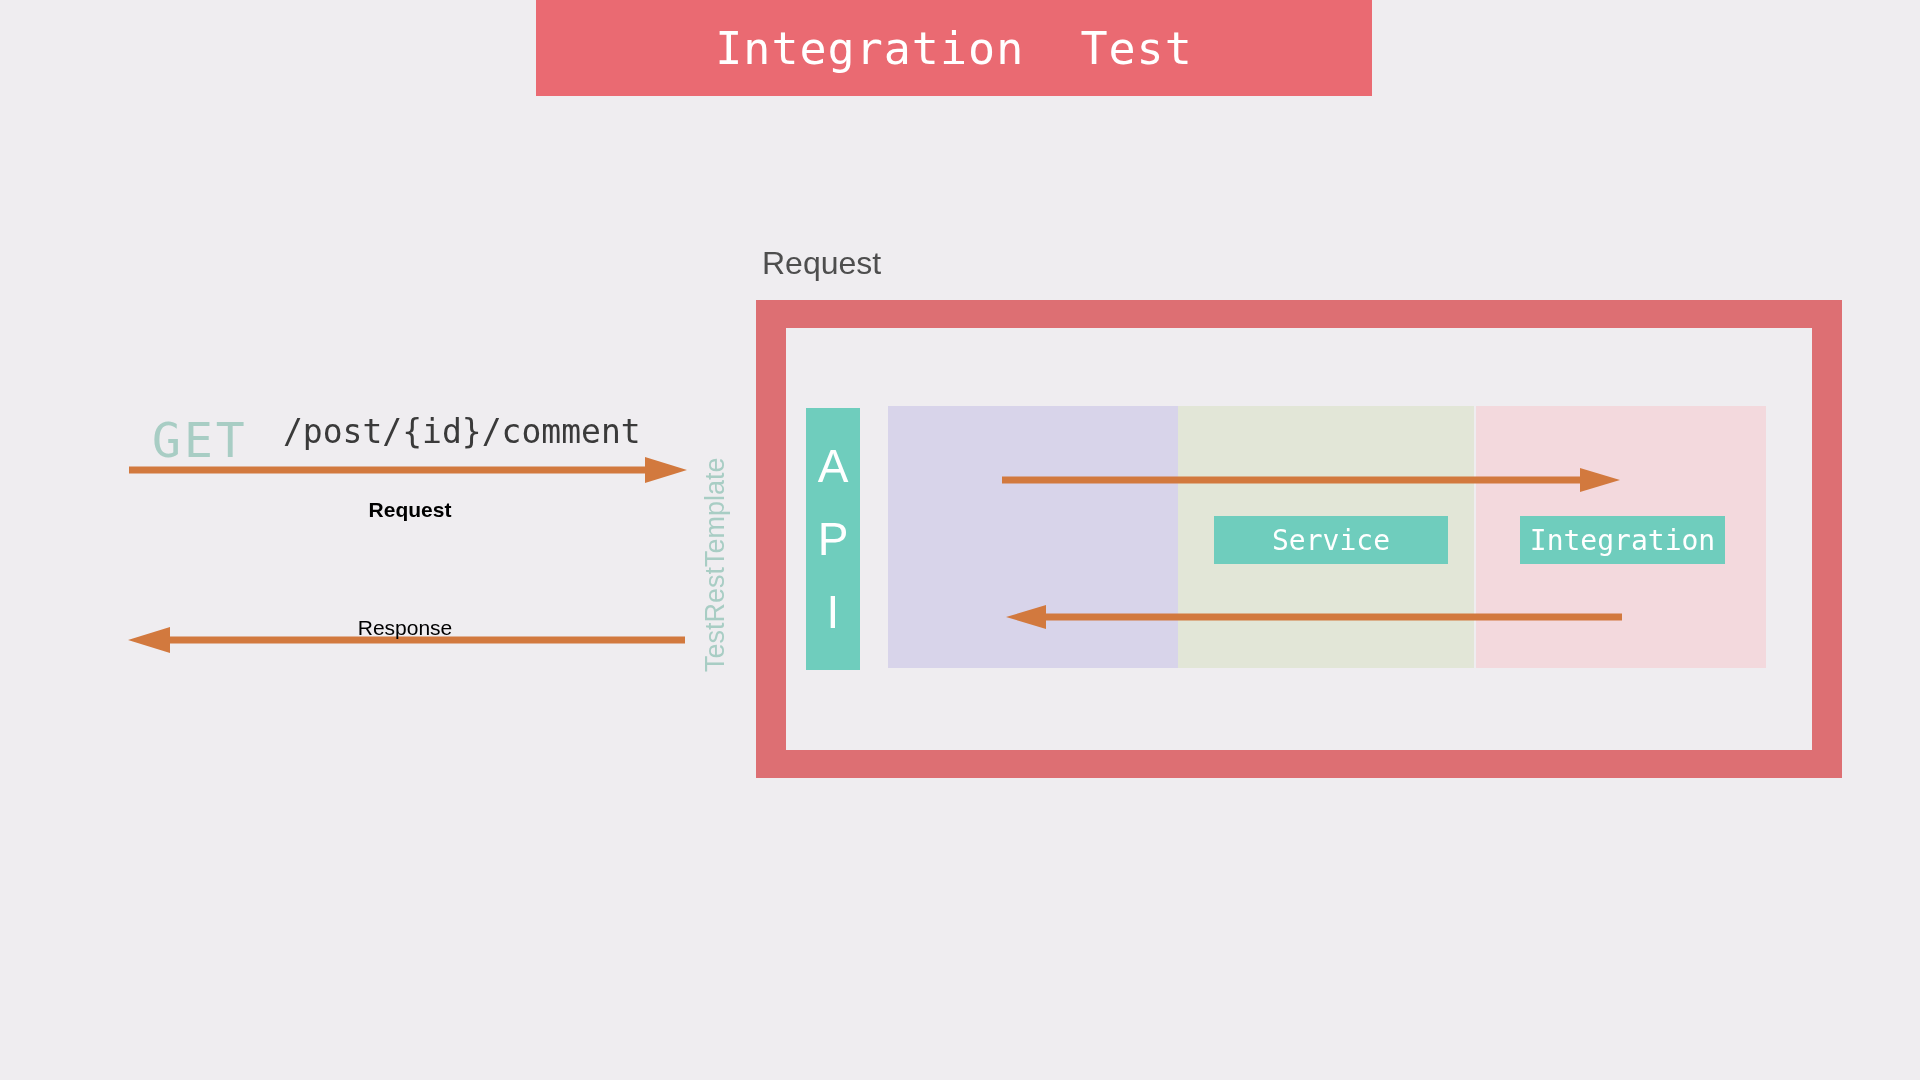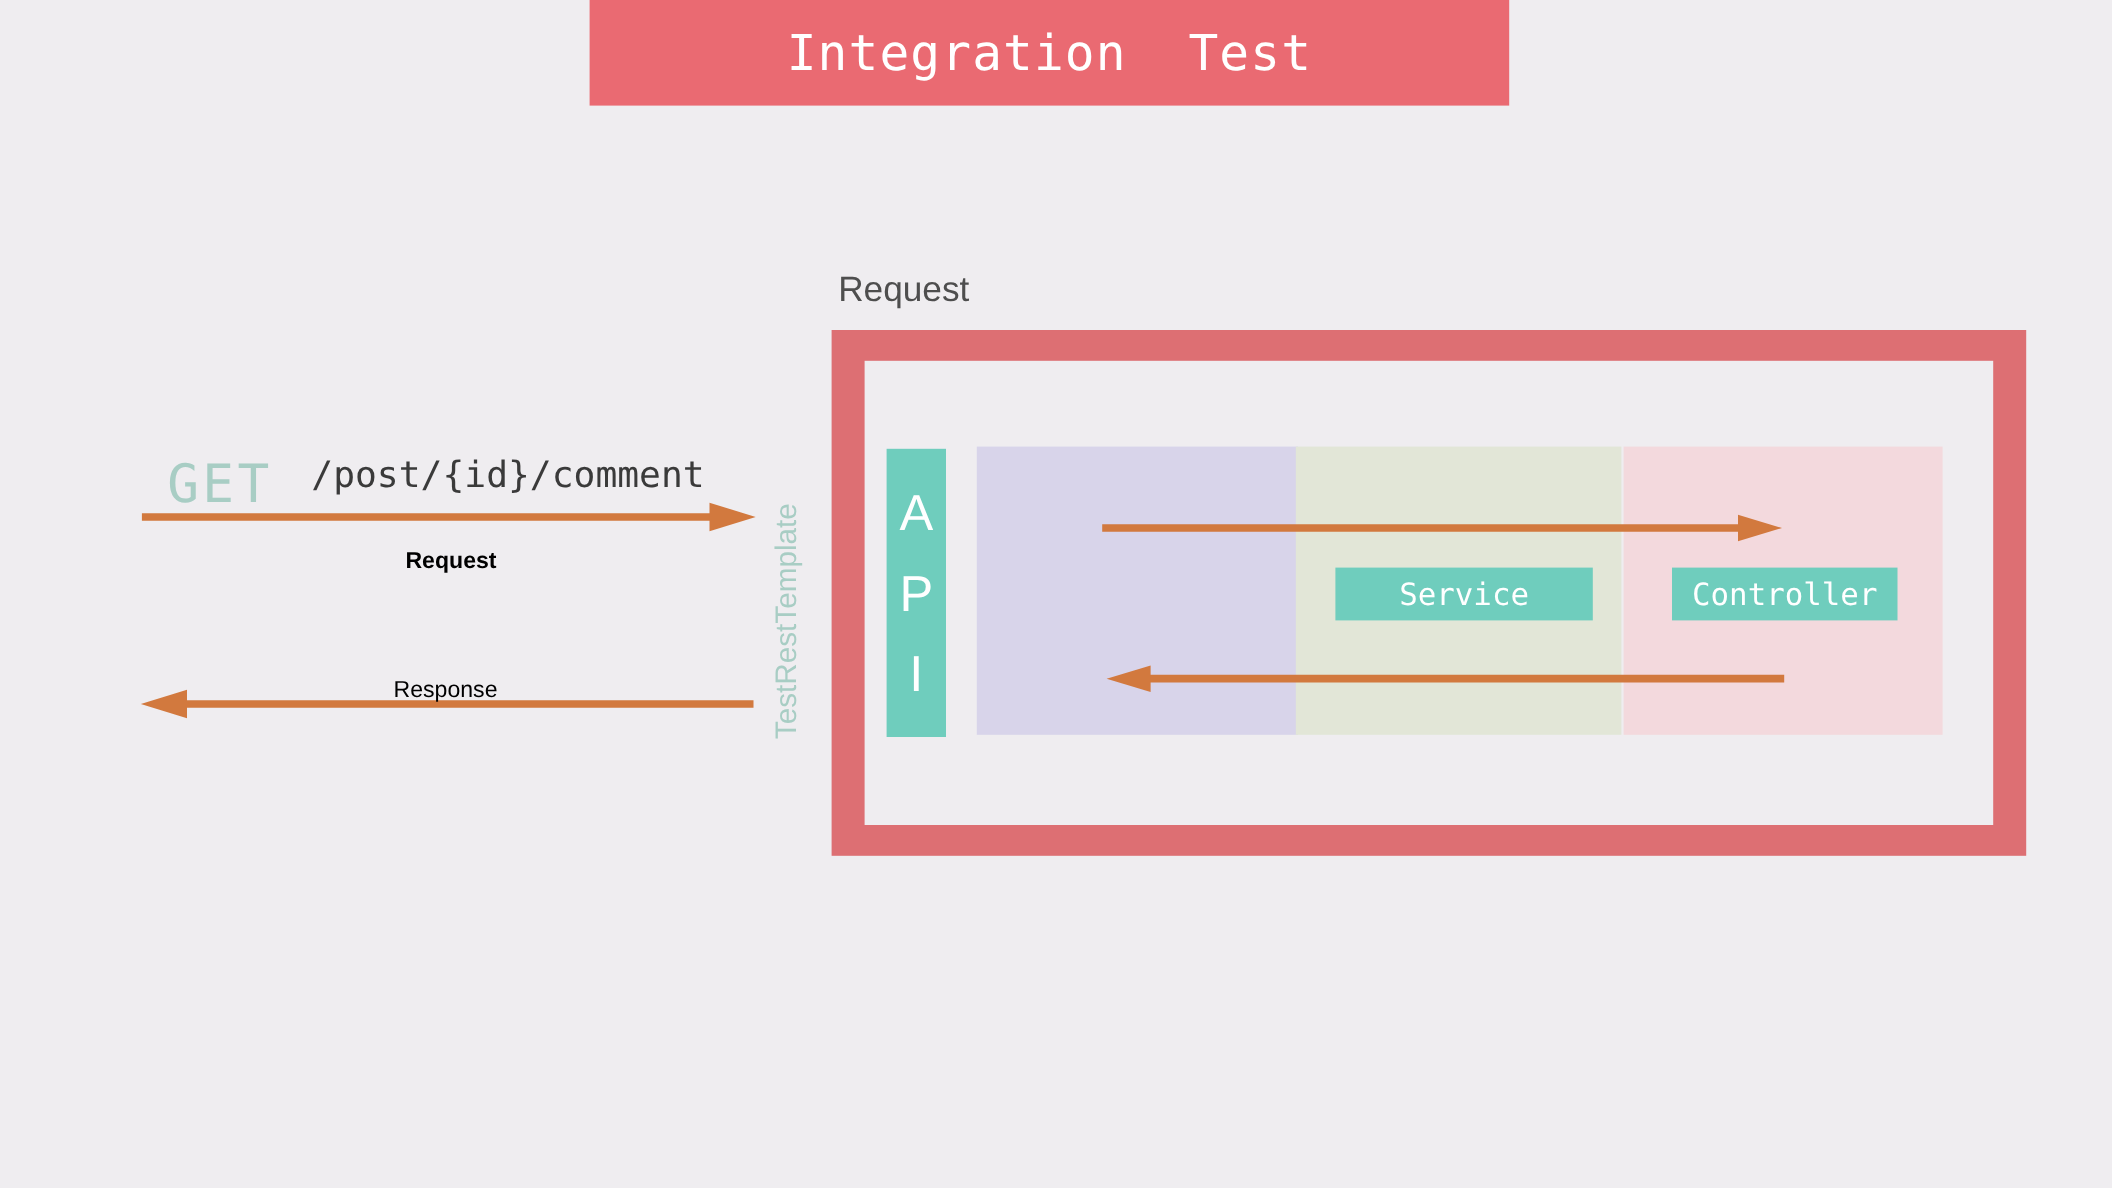--- a/index.html
+++ b/index.html
@@ -229,15 +229,15 @@
     <line x1="2" y1="14" x2="585" y2="14" stroke="#d2793e" stroke-width="7"></line>
     <polygon points="580,2 620,14 580,26" fill="#d2793e"></polygon>
   </svg>
 
   <svg class="arrow-svg" style="left:1000px; top:603px;" width="625" height="28" viewBox="0 0 625 28">
     <line x1="42" y1="14" x2="622" y2="14" stroke="#d2793e" stroke-width="7"></line>
     <polygon points="46,2 6,14 46,26" fill="#d2793e"></polygon>
   </svg>
 
   <div class="layer-chip" id="chip-service">Service</div>
-  <div class="layer-chip" id="chip-repository">Controller</div>
+  <div class="layer-chip" id="chip-repository">Integration</div>
 
 </div>
 
 </body></html>

